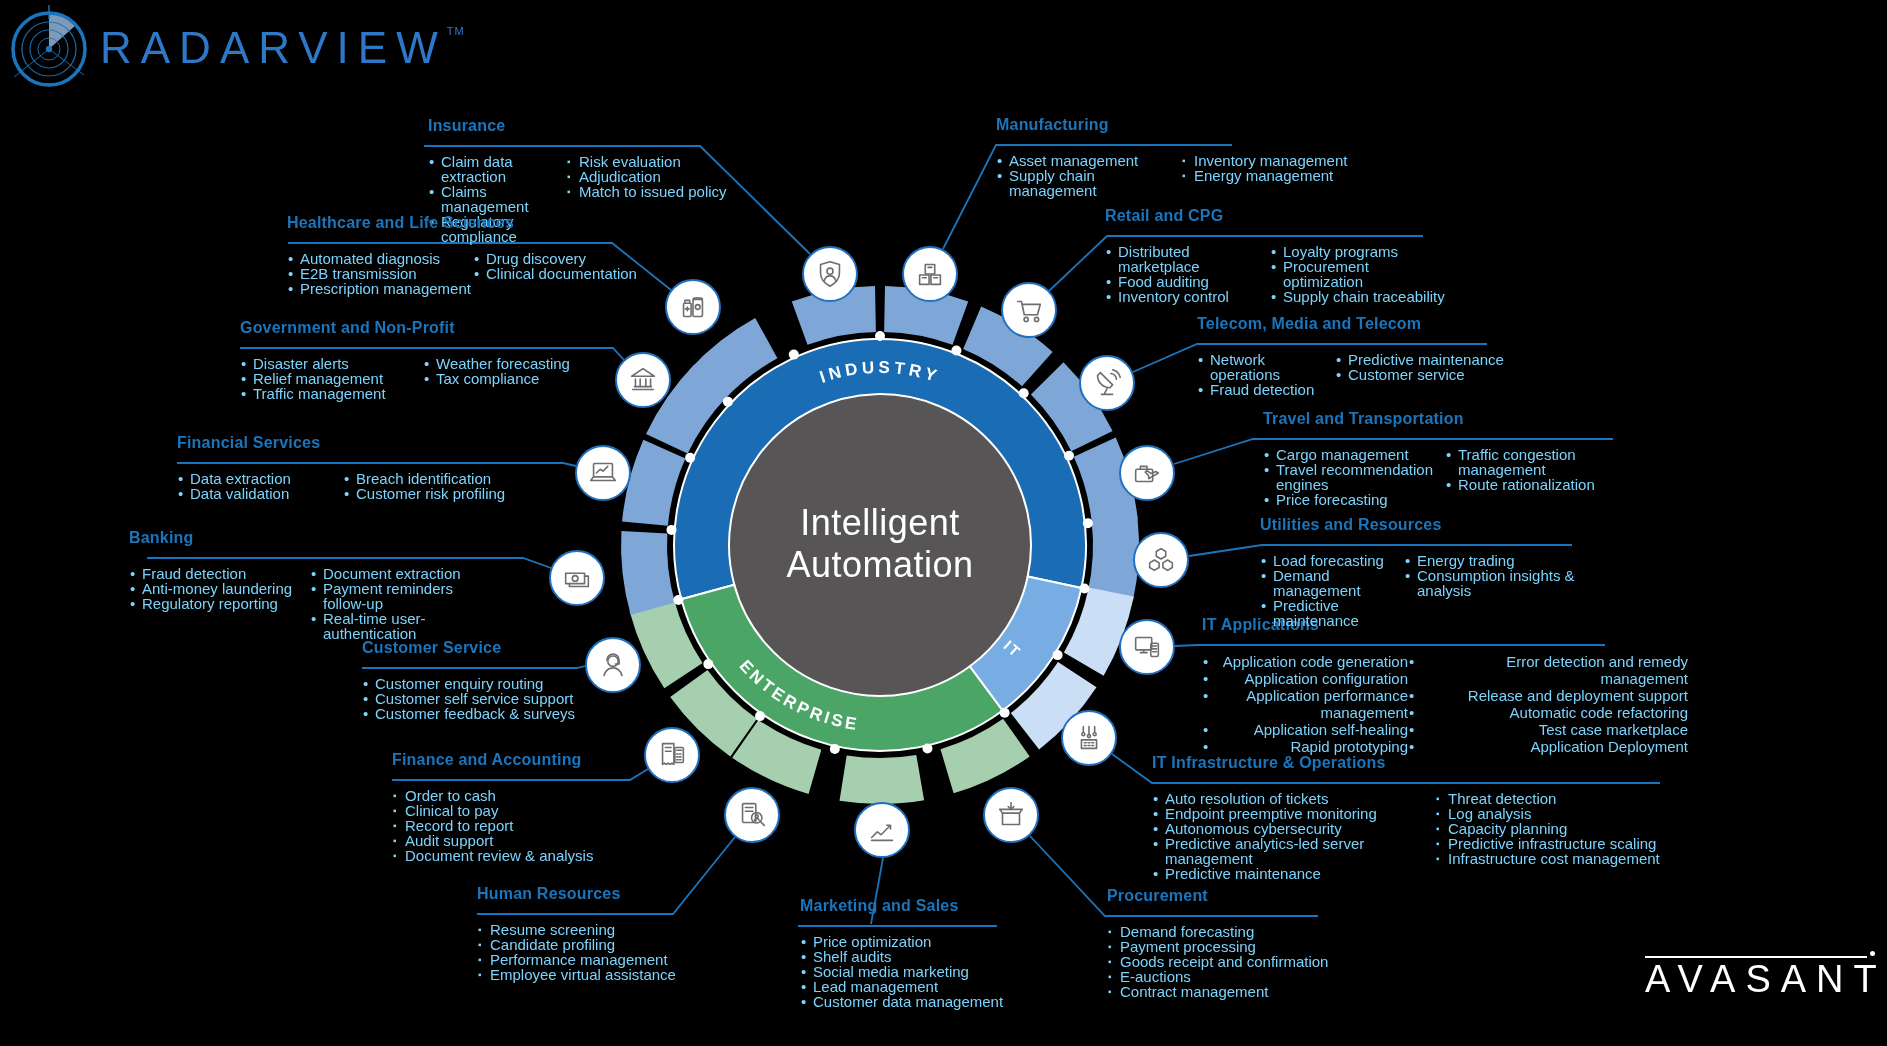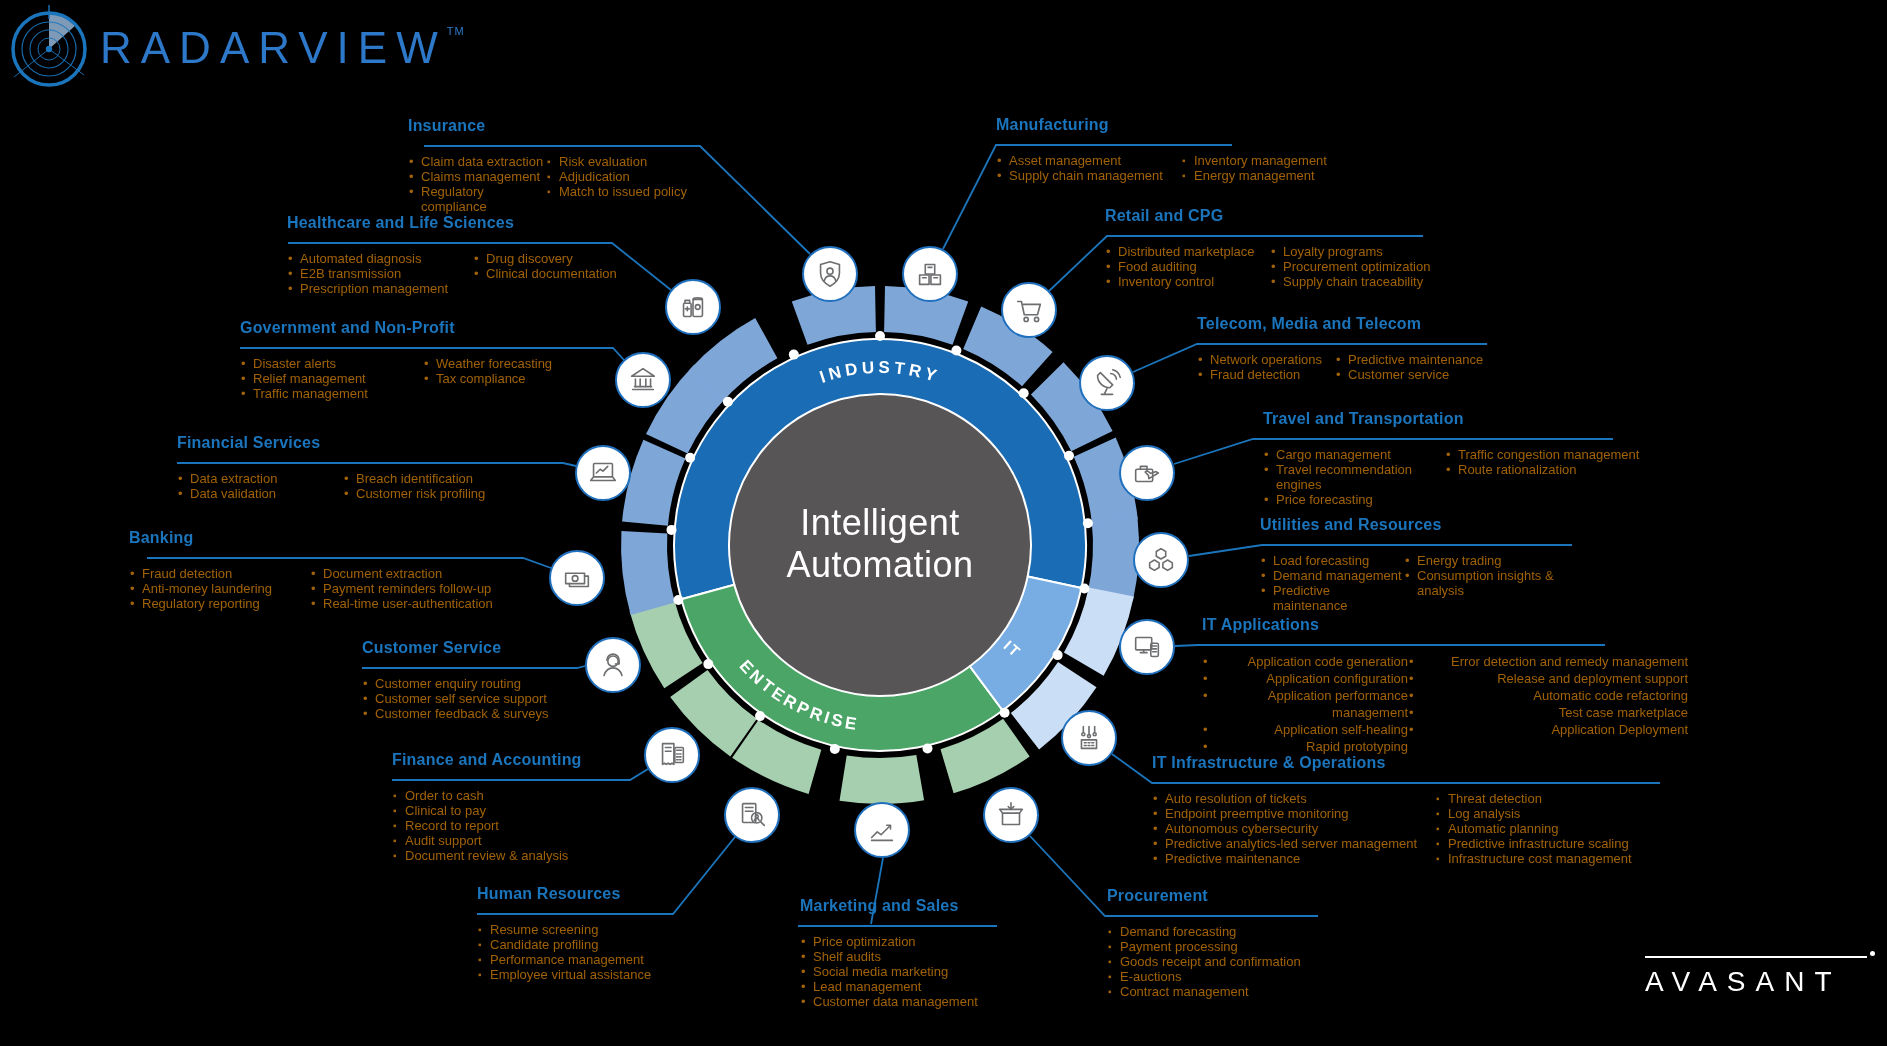--- a/index.html
+++ b/index.html
@@ -11,35 +11,35 @@
   .itTxt{font-size:15px;letter-spacing:2px;}
   .centerTxt{fill:#fff;font-size:36px;letter-spacing:.5px;text-anchor:middle;}
   
   .brand{position:absolute;left:6px;top:5px;display:flex;align-items:center;z-index:4;}
   .brandTxt{color:#2d78c8;font-size:44px;letter-spacing:9px;margin-left:8px;white-space:nowrap;}
   .brandTm{color:#2d78c8;font-size:11px;vertical-align:28px;letter-spacing:1px;}
   
   .section{position:absolute;z-index:2;}
   .section h3{color:#1b75bc;font-size:16px;line-height:20px;margin:0 0 18px 0;font-weight:bold;white-space:nowrap;letter-spacing:.2px;}
   .cols{display:flex;}
-  .col{list-style:none;margin:0;padding:0;font-size:13px;line-height:15px;color:#a16207;}
+  .col{list-style:none;margin:0;padding:0;font-size:15px;line-height:15px;color:#7dd3fc;}
   .col li{padding-left:13px;position:relative;}
   .col li::before{content:"•";position:absolute;left:1px;}
   .col.sq li::before{content:"▪";font-size:10px;}
   .col.wide li{line-height:17px;text-align:right;}
   
   .icn{position:absolute;width:56px;height:56px;border-radius:50%;background:#fff;border:2.5px solid #2070be;
        box-sizing:border-box;display:flex;align-items:center;justify-content:center;z-index:3;}
   .icn svg{width:34px;height:34px;stroke:#6d6e70;fill:none;stroke-width:1.7;stroke-linecap:round;stroke-linejoin:round;}
   
   .source{position:absolute;left:144px;top:1018px;color:#939598;font-size:13.5px;z-index:2;margin-top:40px;}
   .avasant{position:absolute;left:1645px;top:956px;z-index:2;width:228px;}
   .avasant .bar{position:relative;border-top:2.5px solid #fff;width:222px;}
   .avasant .bar .dot{position:absolute;right:-8px;top:-7px;width:5px;height:5px;border-radius:50%;background:#fff;}
-  .avasant .txt{color:#fff;font-size:28px;letter-spacing:10px;margin-top:8px;white-space:nowrap;}
+  .avasant .txt{color:#fff;font-size:38px;letter-spacing:10px;margin-top:0;white-space:nowrap;}
 </style>
 </head>
 <body>
 
 <div class="page">
 
   <div class="brand">
     <svg width="86" height="86" viewBox="0 0 86 86">
       <path d="M43 44 L43 8 A36 36 0 0 1 70 20 Z" fill="#9fc1e4" opacity="0.8"></path>
       <circle cx="43" cy="44" r="36" stroke="#1b75bc" stroke-width="3.5" fill="none"></circle>
@@ -119,21 +119,21 @@
         <circle cx="727.9" cy="401.7" r="5" fill="#fff"></circle>
         <circle cx="793.8" cy="354.6" r="5" fill="#fff"></circle>
       </g>
     <text class="ringTxt"><textPath href="#arcIndustry" startOffset="50%" text-anchor="middle">INDUSTRY</textPath></text>
     <text class="ringTxt" style="letter-spacing:3px"><textPath href="#arcEnterprise" startOffset="50%" text-anchor="middle">ENTERPRISE</textPath></text>
     <text class="ringTxt itTxt" transform="translate(1009,653) rotate(42)" text-anchor="middle">IT</text>
     <text class="centerTxt" x="880" y="535">Intelligent</text>
     <text class="centerTxt" x="880" y="577">Automation</text>
   </svg>
 
-  <div class="section" style="left:408px;top:116px">
+  <div class="section" style="left:428px;top:116px">
     <h3>Insurance</h3>
     <div class="cols">
       <ul class="col" style="width:138px">
           <li>Claim data extraction</li>
           <li>Claims management</li>
           <li>Regulatory compliance</li>
         </ul>
       <ul class="col sq" style="width:170px">
           <li>Risk evaluation</li>
           <li>Adjudication</li>
@@ -284,21 +284,21 @@
       <ul class="col" style="width:283px">
           <li>Auto resolution of tickets</li>
           <li>Endpoint preemptive monitoring</li>
           <li>Autonomous cybersecurity</li>
           <li>Predictive analytics-led server management</li>
           <li>Predictive maintenance</li>
         </ul>
       <ul class="col sq" style="width:280px">
           <li>Threat detection</li>
           <li>Log analysis</li>
-          <li>Automatic planning</li>
+          <li>Capacity planning</li>
           <li>Predictive infrastructure scaling</li>
           <li>Infrastructure cost management</li>
         </ul>
     </div>
   </div>
 
   <div class="section" style="left:1202px;top:615px">
     <h3>IT Applications</h3>
     <div class="cols">
       <ul class="col wide" style="width:206px">

